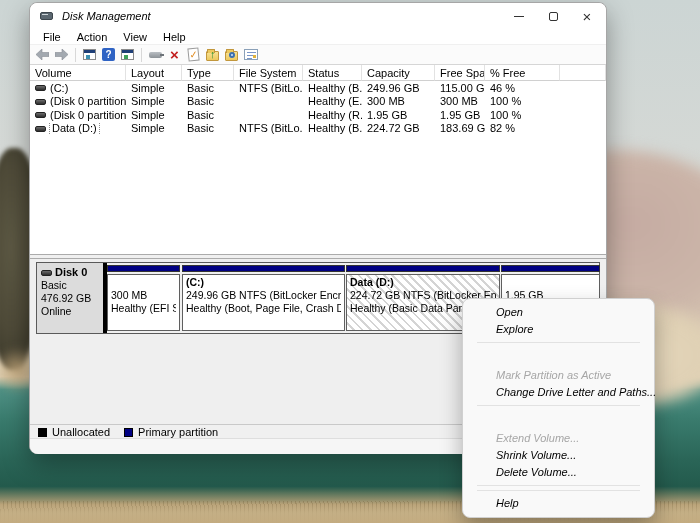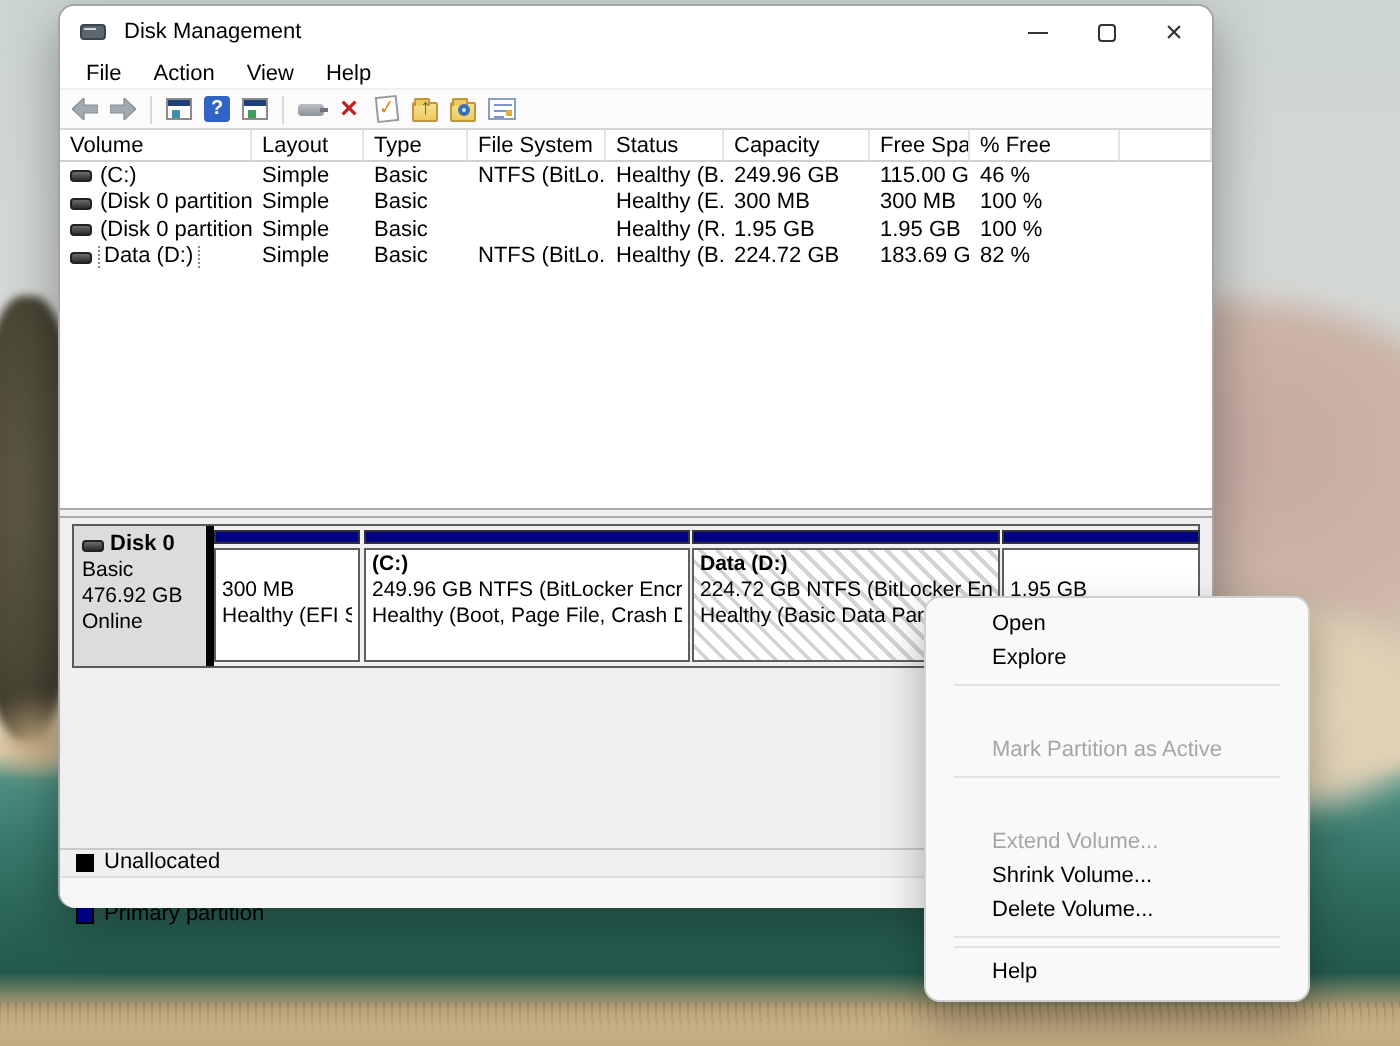--- a/index.html
+++ b/index.html
@@ -25,21 +25,21 @@
   
   .window { position:absolute; left:29px; top:2px; width:578px; height:452px;
     background:#fff; border:1px solid #a6a6a6; border-radius:8px;
     box-shadow:0 10px 26px rgba(0,0,0,.35); z-index:2; }
 
   .titlebar { position:absolute; left:0; top:0; width:100%; height:26px; display:flex; align-items:center;
     border-radius:8px 8px 0 0; background:#fff; }
   .app-icon { margin-left:10px; width:14px; height:11px; position:relative; }
   .app-icon .b { position:absolute; left:0; top:1px; width:13px; height:8px; background:#5b6770; border-radius:2px; border:1px solid #3c454c; }
   .app-icon .l { position:absolute; left:2px; top:3px; width:6px; height:1px; background:#cfd6da; }
-  .title-text { margin-left:8px; font-size:11px; }
+  .title-text { margin-left:8px; font-size:11px;font-style:italic; }
   .win-controls { position:absolute; right:2px; top:0; height:26px; display:flex; }
   .win-btn { width:34px; height:26px; display:flex; align-items:center; justify-content:center; color:#333; }
   .glyph-min { width:10px; height:1px; background:#333; }
   .glyph-max { width:9px; height:9px; border:1px solid #333; border-radius:2px; }
   .glyph-close { font-size:15px; line-height:15px; color:#333; }
 
   .menubar { position:absolute; left:0; top:26px; width:100%; height:15px; display:flex; align-items:center; background:#fff; padding-left:5px; }
   .menu-item { padding:1px 8px; font-size:11px; }
 
   .toolbar { position:absolute; left:0; top:41px; width:100%; height:20px; display:flex; align-items:center; background:#fbfbfb; border-top:1px solid #f0f0f0; padding-left:5px; gap:4px; }
@@ -87,32 +87,32 @@
   .p-body { flex:1; background:#fff; border:1px solid #5f5f5f; padding:1px 3px; font-size:10.5px; line-height:13px; overflow:hidden; }
   .p-body div { white-space:nowrap; overflow:hidden; height:13px; }
   .p-title { font-weight:bold; }
   .hatched .p-body { background:repeating-linear-gradient(45deg,#ffffff 0 4px,#d4d4d4 4px 6px); }
   .pos-p0 { left:70px;  width:73px; }
   .pos-p1 { left:145px; width:163px; }
   .pos-p2 { left:309px; width:154px; }
   .pos-p3 { left:464px; width:99px; }
 
   
-  .legend { position:absolute; left:0; top:421px; width:100%; height:14px; background:#f0f0f0; border-top:1px solid #c9c9c9; display:flex; align-items:flex-start; padding-left:8px; gap:14px;flex-direction:column; }
+  .legend { position:absolute; left:0; top:421px; width:100%; height:14px; background:#f0f0f0; border-top:1px solid #c9c9c9; display:flex; align-items:flex-end; padding-left:8px; gap:14px; }
   .leg-item { display:flex; align-items:center; gap:5px; font-size:11px; }
   .leg-sq { width:9px; height:9px; border:1px solid #000; }
   .leg-black { background:#000000; }
   .leg-navy { background:#000082; }
   .statusbar { position:absolute; left:0; top:435px; width:100%; height:16px; background:#f6f6f6; border-top:1px solid #dedede; border-radius:0 0 8px 8px; }
 
   
   .context-menu { position:absolute; left:462px; top:298px; width:193px; background:#f9f9f9;
     border:1px solid #d0d0d0; border-radius:8px; box-shadow:0 10px 22px rgba(0,0,0,.3);
     padding:5px 4px; z-index:5; }
-  .cm-item { height:17px; line-height:17px; padding-left:29px; font-size:11px; border-radius:3px; white-space:nowrap; }
+  .cm-item { height:17px; line-height:17px; padding-left:29px; font-size:11px; border-radius:3px; white-space:nowrap;font-style:italic; }
   .cm-item.disabled { color:#a6a6a6;margin-top:24px; }
   .cm-item.selected { background:#1179d8; color:#fff; }
   .cm-sep { height:1px; background:#e2e2e2; margin:4px 10px; }
 </style>
 </head>
 <body>
 
 <div class="desktop">
   <div class="wp-dune"></div>
   <div class="wp-dune2"></div>
@@ -342,20 +342,21 @@
     </div>
 
     <div class="statusbar"></div>
   </div>
 
   <div class="context-menu">
     <div class="cm-item">Open</div>
     <div class="cm-item">Explore</div>
     <div class="cm-sep"></div>
     <div class="cm-item disabled">Mark Partition as Active</div>
+    <div class="cm-item">Change Drive Letter and Paths...</div>
     <div class="cm-sep"></div>
     <div class="cm-item disabled">Extend Volume...</div>
     <div class="cm-item">Shrink Volume...</div>
     <div class="cm-item">Delete Volume...</div>
     <div class="cm-sep"></div>
     <div class="cm-sep"></div>
     <div class="cm-item">Help</div>
   </div>
 </div>
 

